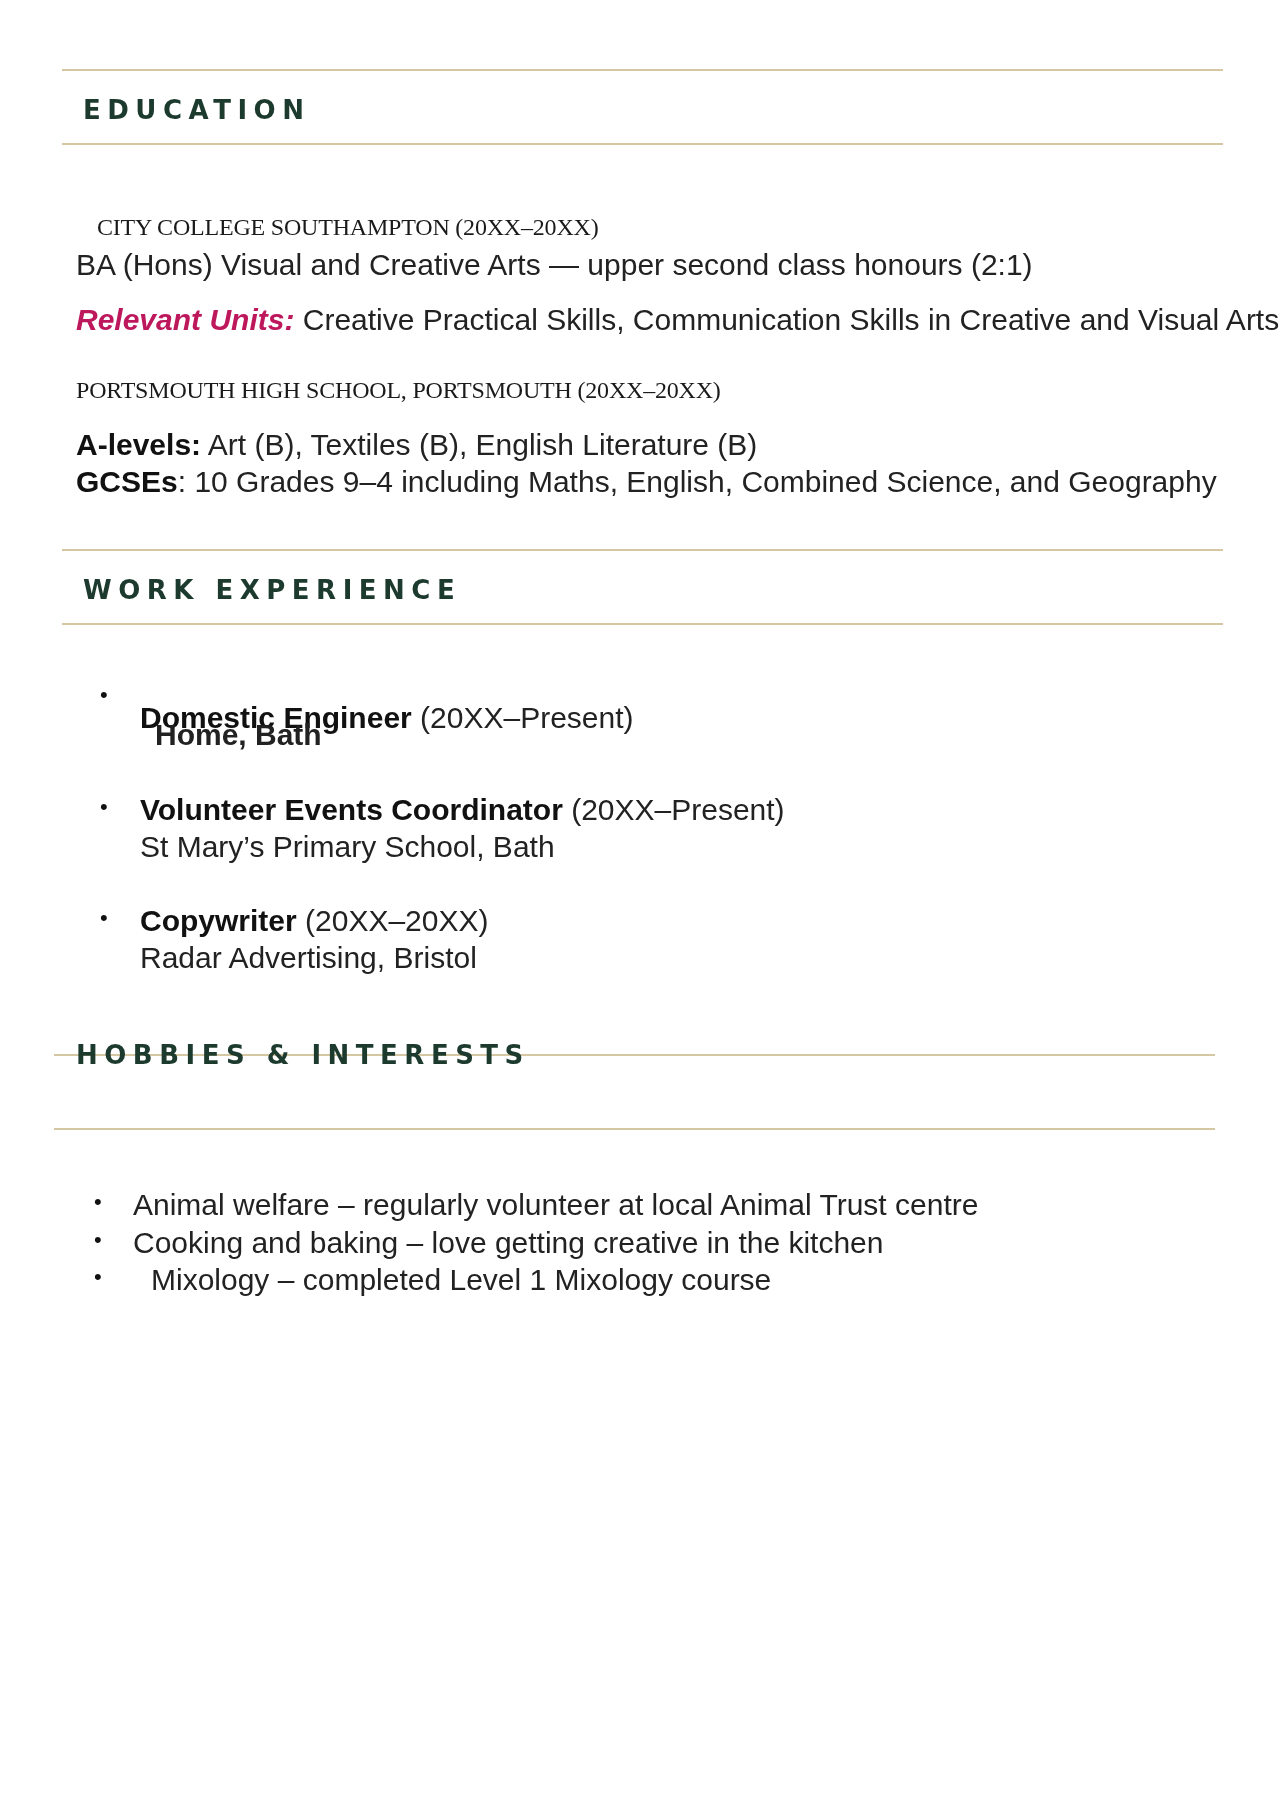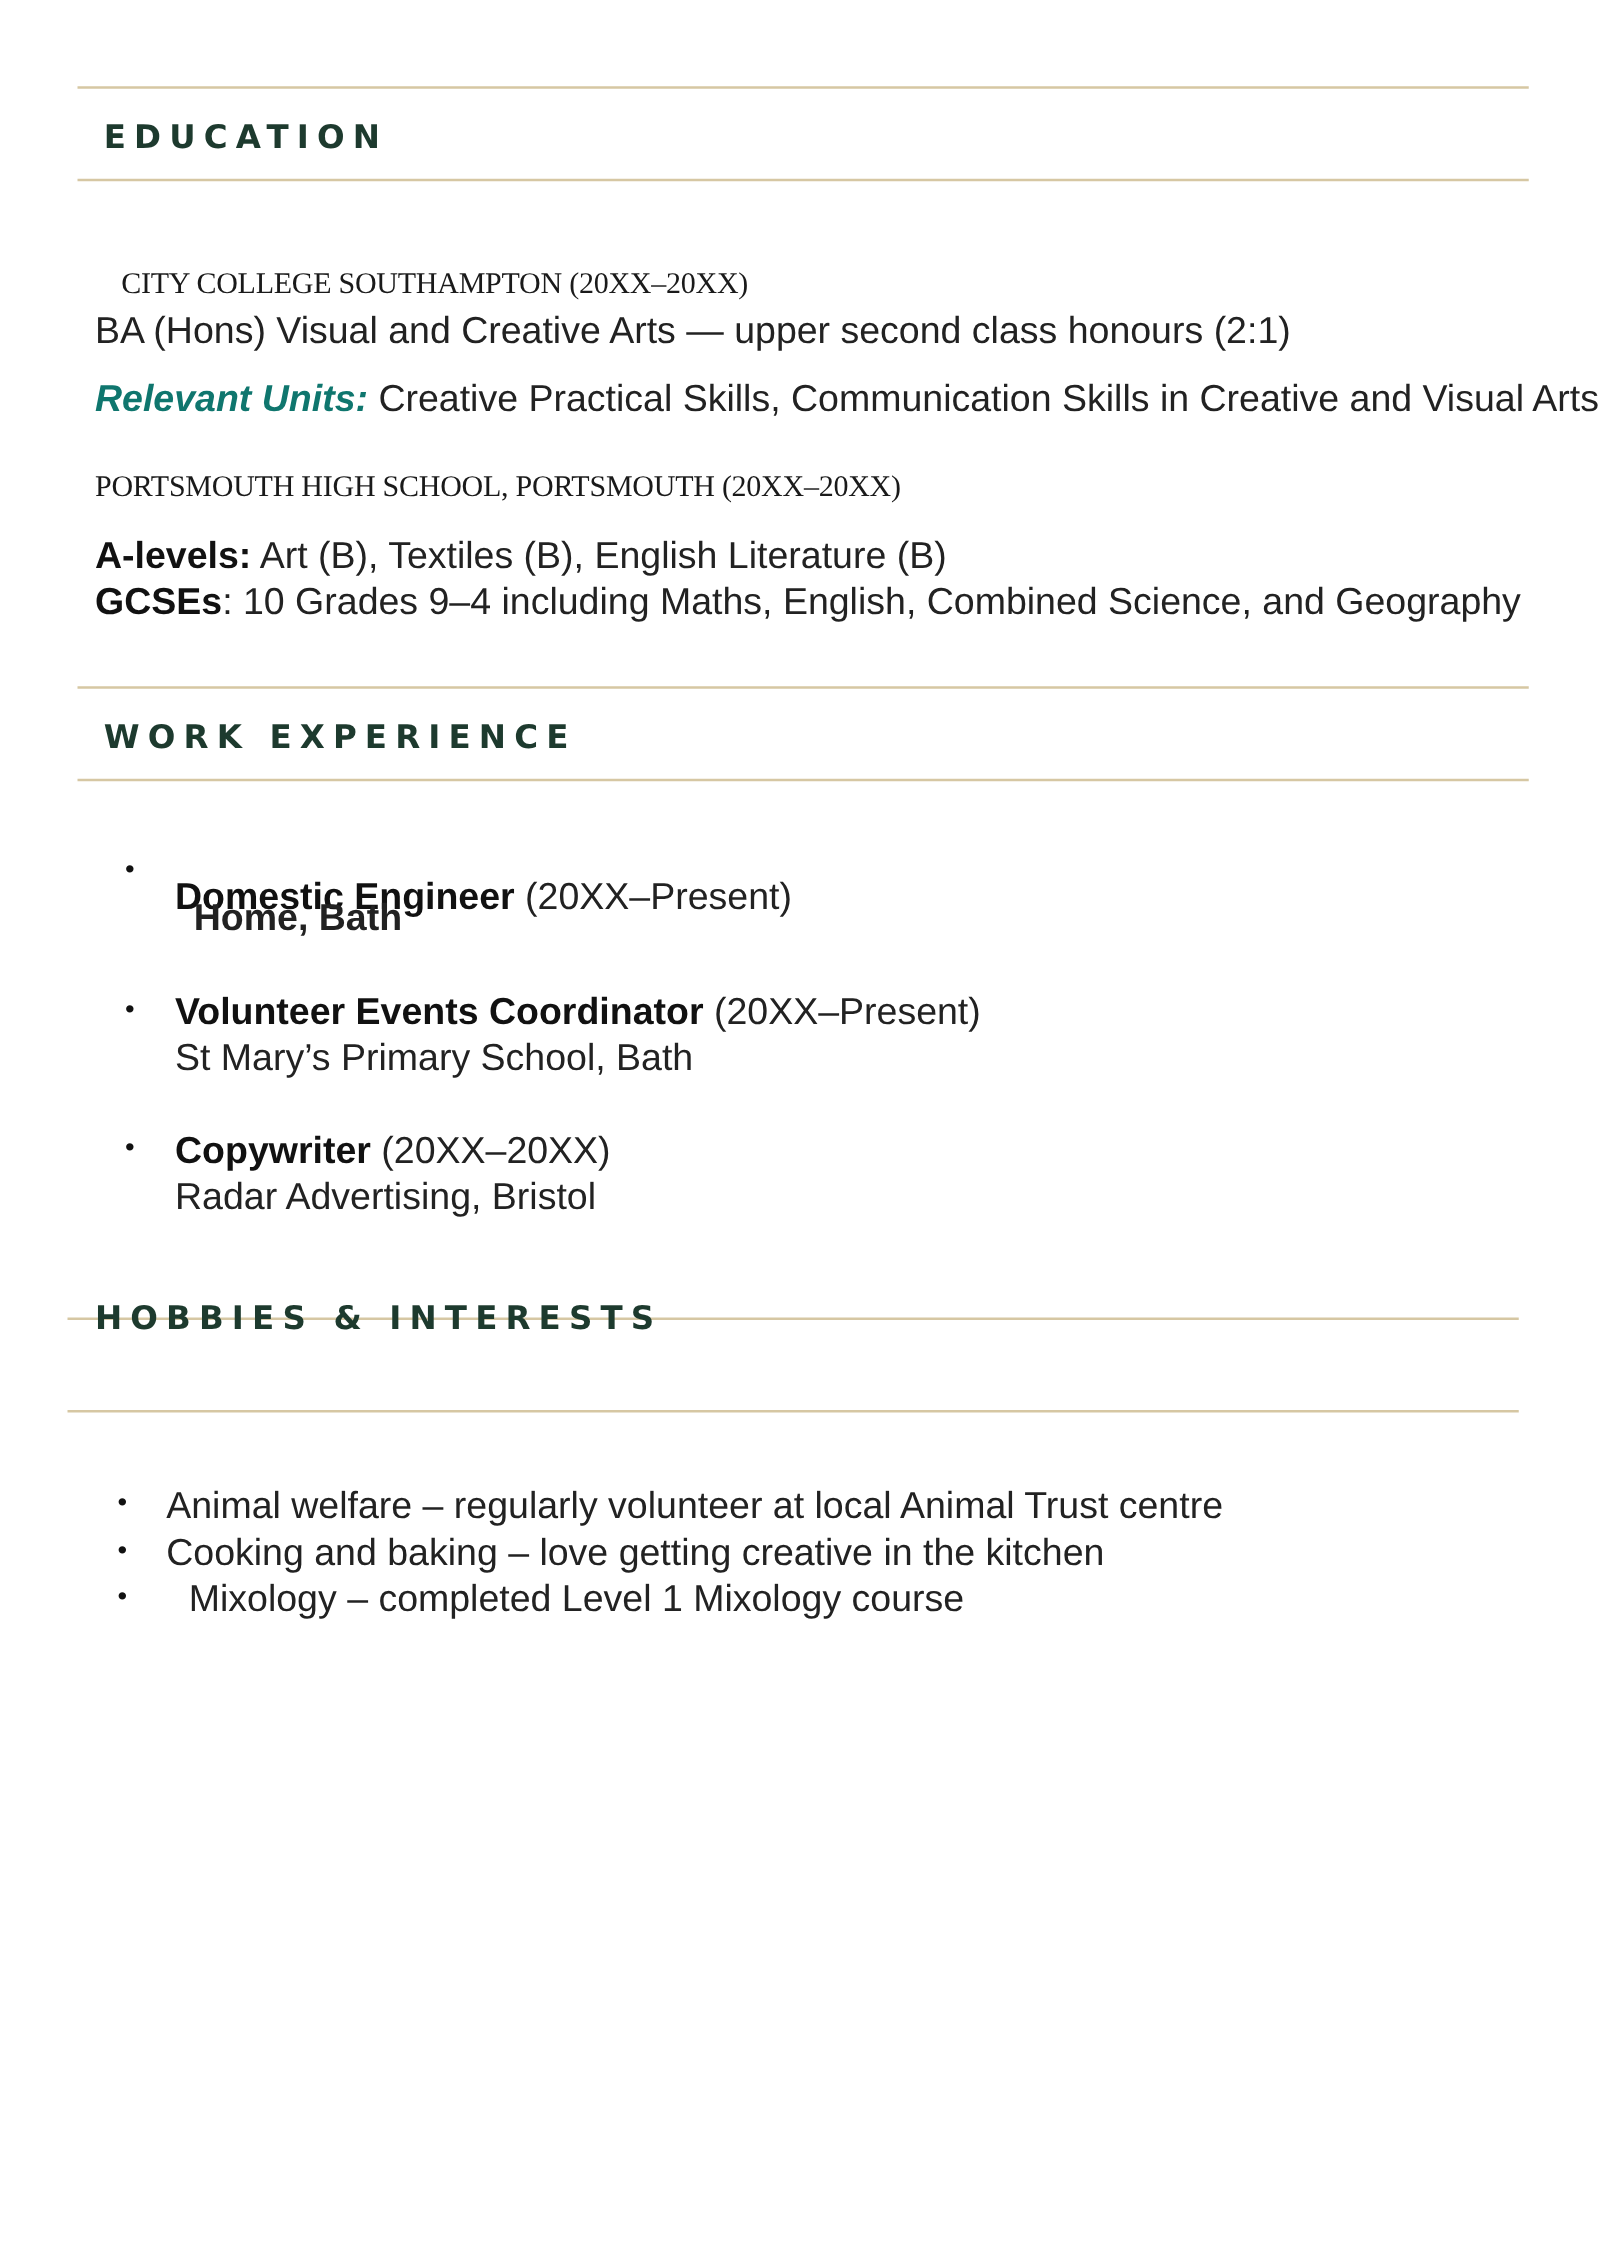--- a/index.html
+++ b/index.html
@@ -40,21 +40,21 @@
       letter-spacing: -0.2px;
     }
     .txt {
       position: absolute;
       font-size: 30px;
       line-height: 1;
       color: #222222;
       white-space: nowrap;
     }
     .txt b { font-weight: bold; color: #111111; }
-    .txt i.b { font-style: italic; font-weight: bold; color: #0f766e; }
+    .txt i.b { font-style: italic; font-weight: bold; color: #be185d; }
     .bullet {
       position: absolute;
       font-size: 22px;
       line-height: 1;
       color: #111111;
     }
   </style>
 </head>
 <body>
 

